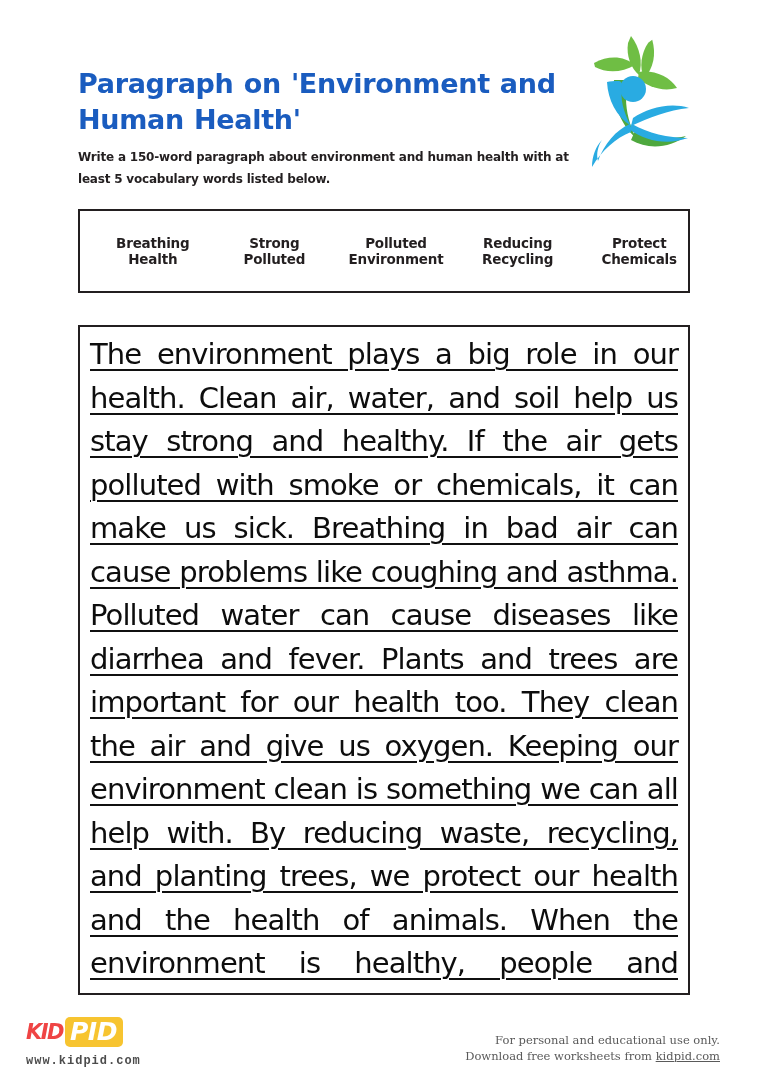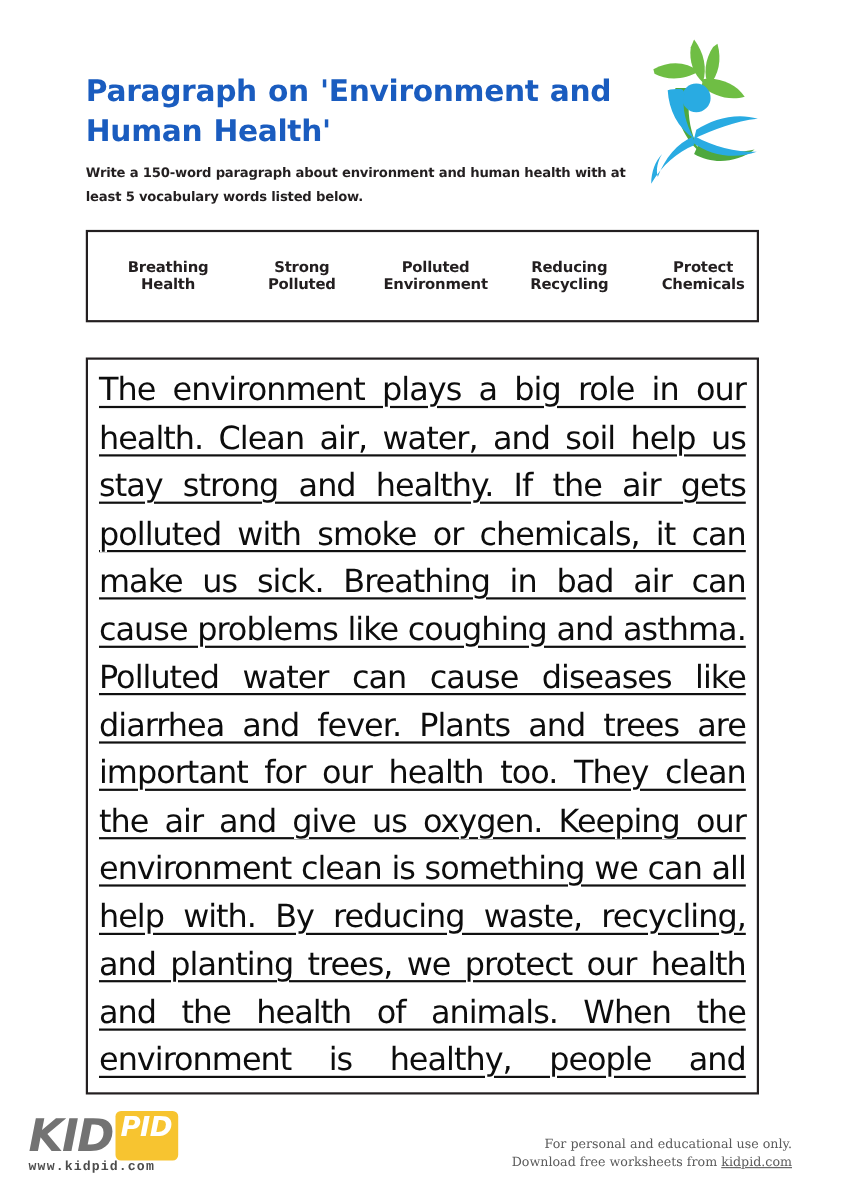--- a/index.html
+++ b/index.html
@@ -150,31 +150,31 @@
     bottom: 18px;
     width: 190px;
   }
   .kidpid-wordmark {
     display: flex;
     align-items: center;
     height: 32px;
   }
   .kp-kid {
     font-family: "DejaVu Sans", sans-serif;
-    font-size: 41px;
+    font-size: 21px;
     font-weight: bold;
     font-style: italic;
     letter-spacing: -1.5px;
-    color: #737373;
+    color: #ef4444;
     line-height: 1;
   }
   .kp-pid-wrap {
     background: #F7C430;
     border-radius: 5px;
-    padding: 2px 6px 18px 5px;
+    padding: 2px 6px 3px 5px;
     margin-left: 2px;
     display: inline-block;
   }
   .kp-pid {
     font-family: "DejaVu Sans", sans-serif;
     font-size: 25px;
     font-weight: bold;
     font-style: italic;
     letter-spacing: -0.5px;
     color: #ffffff;

